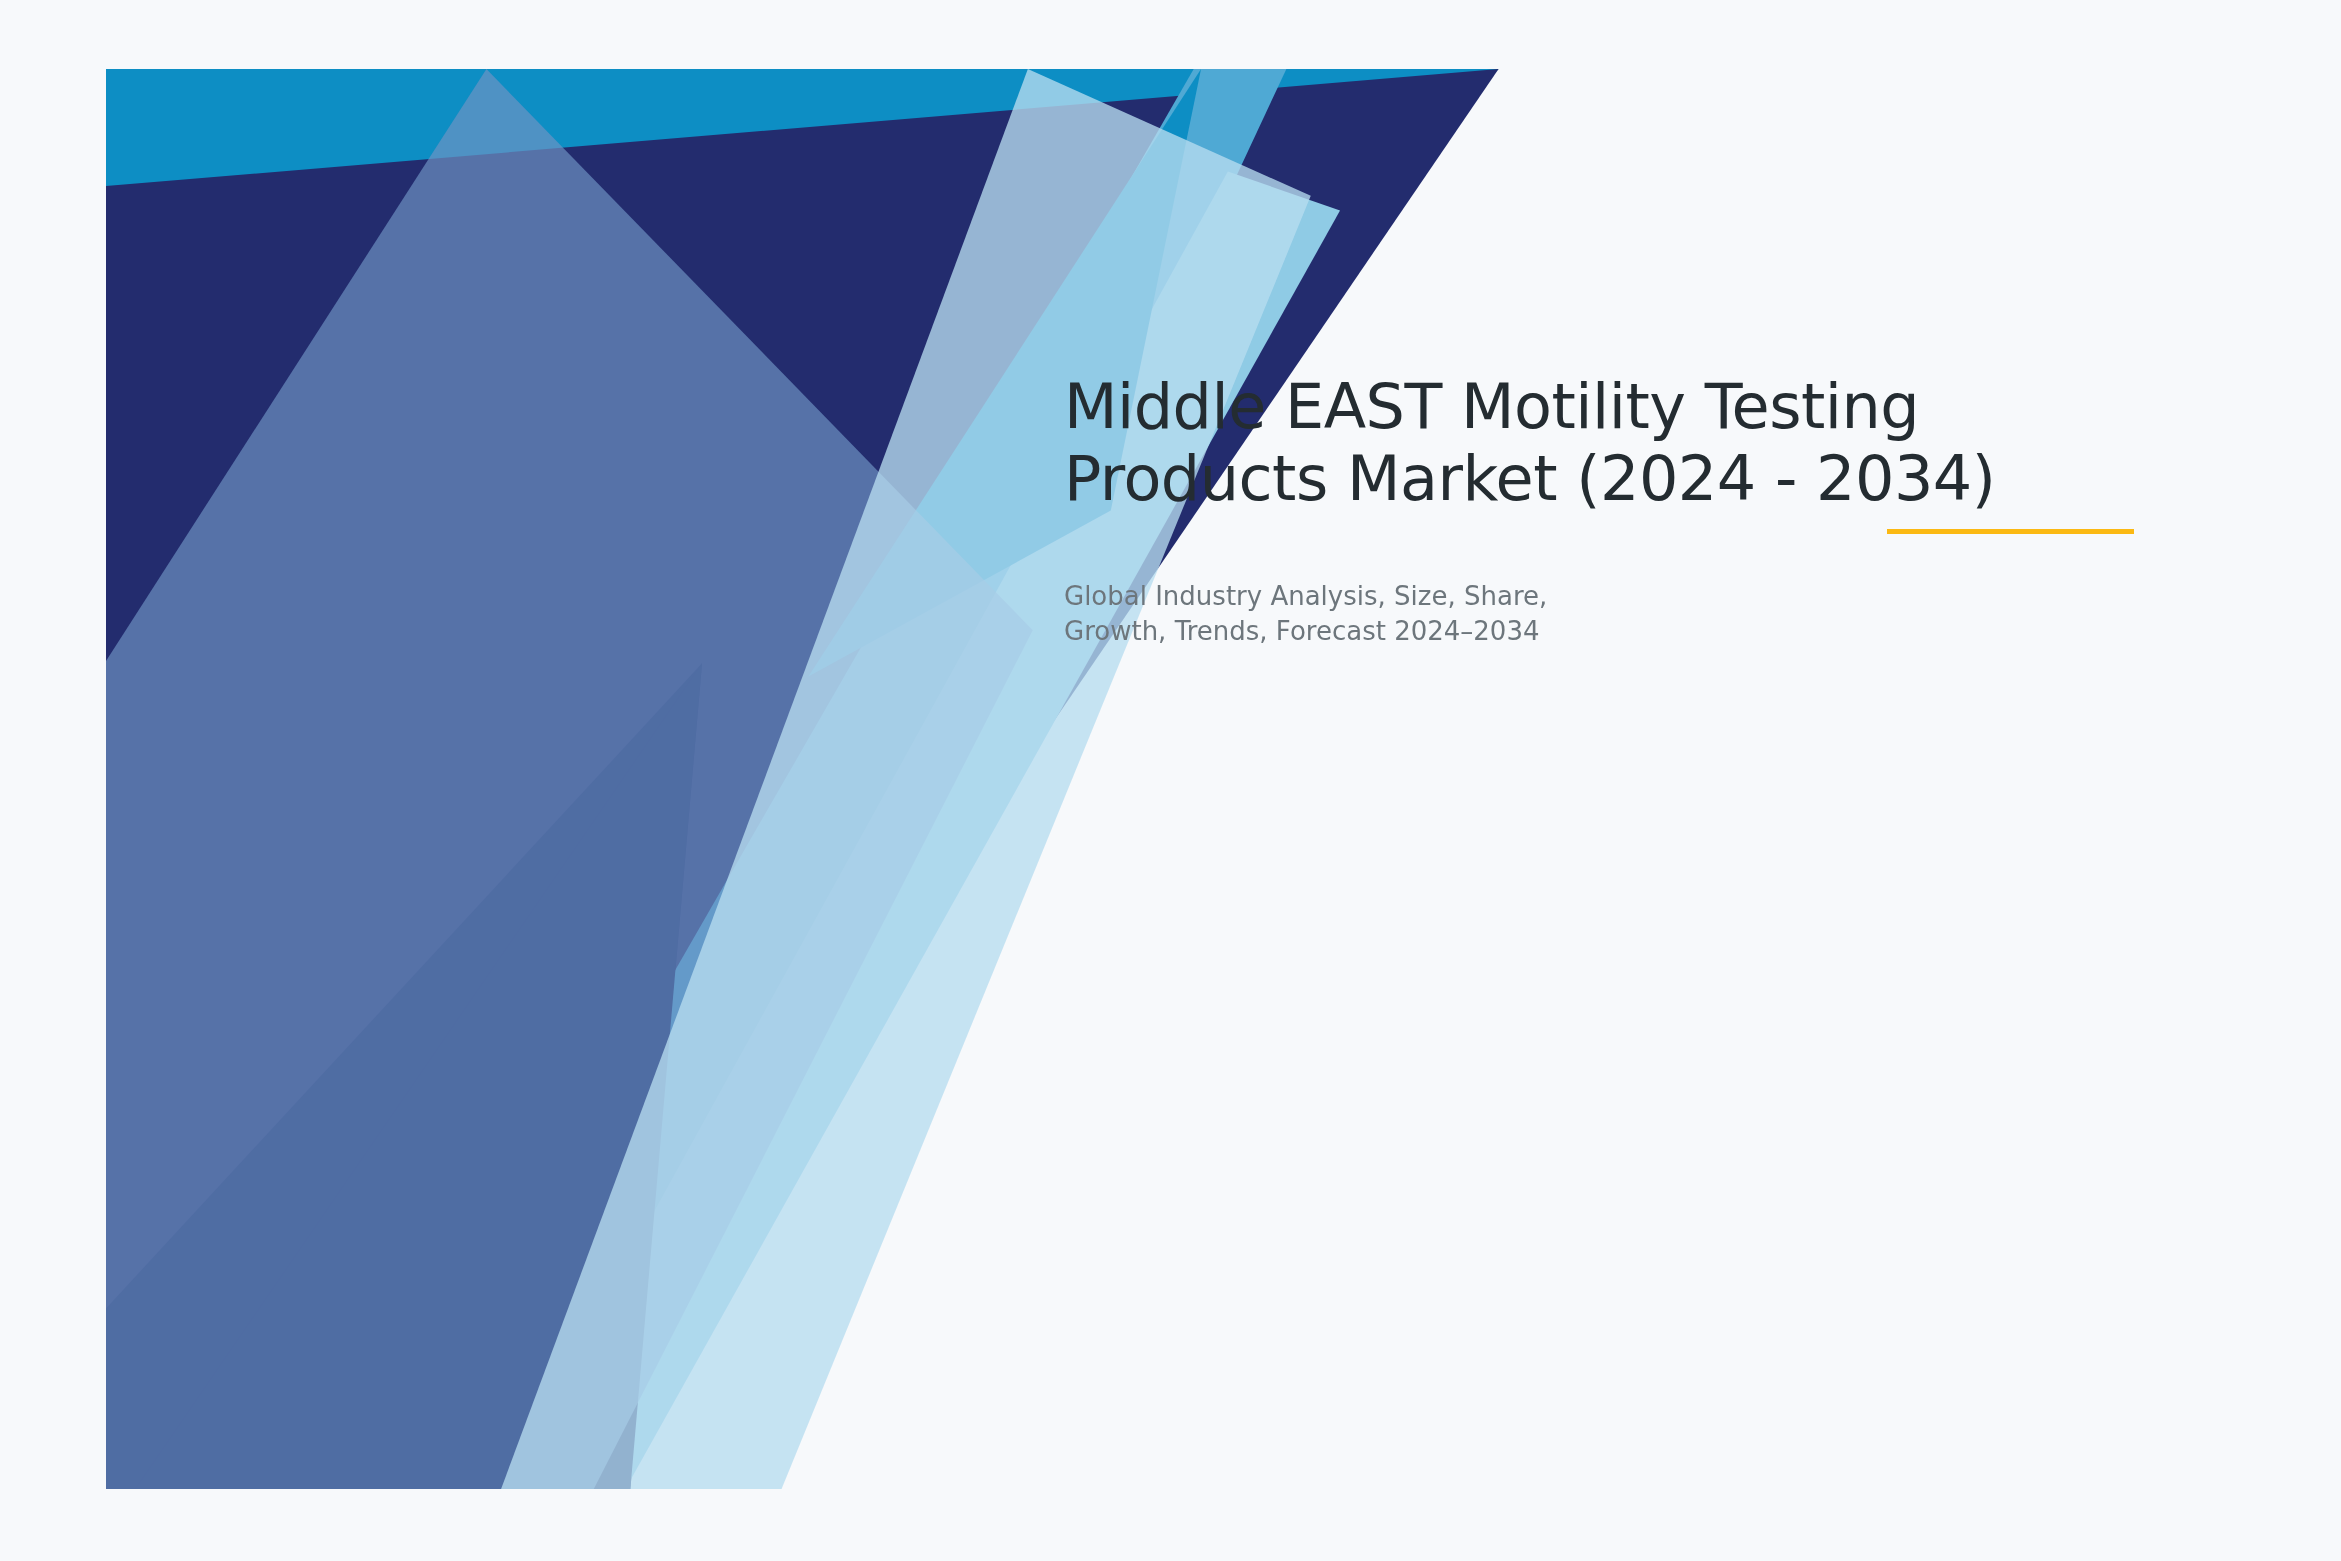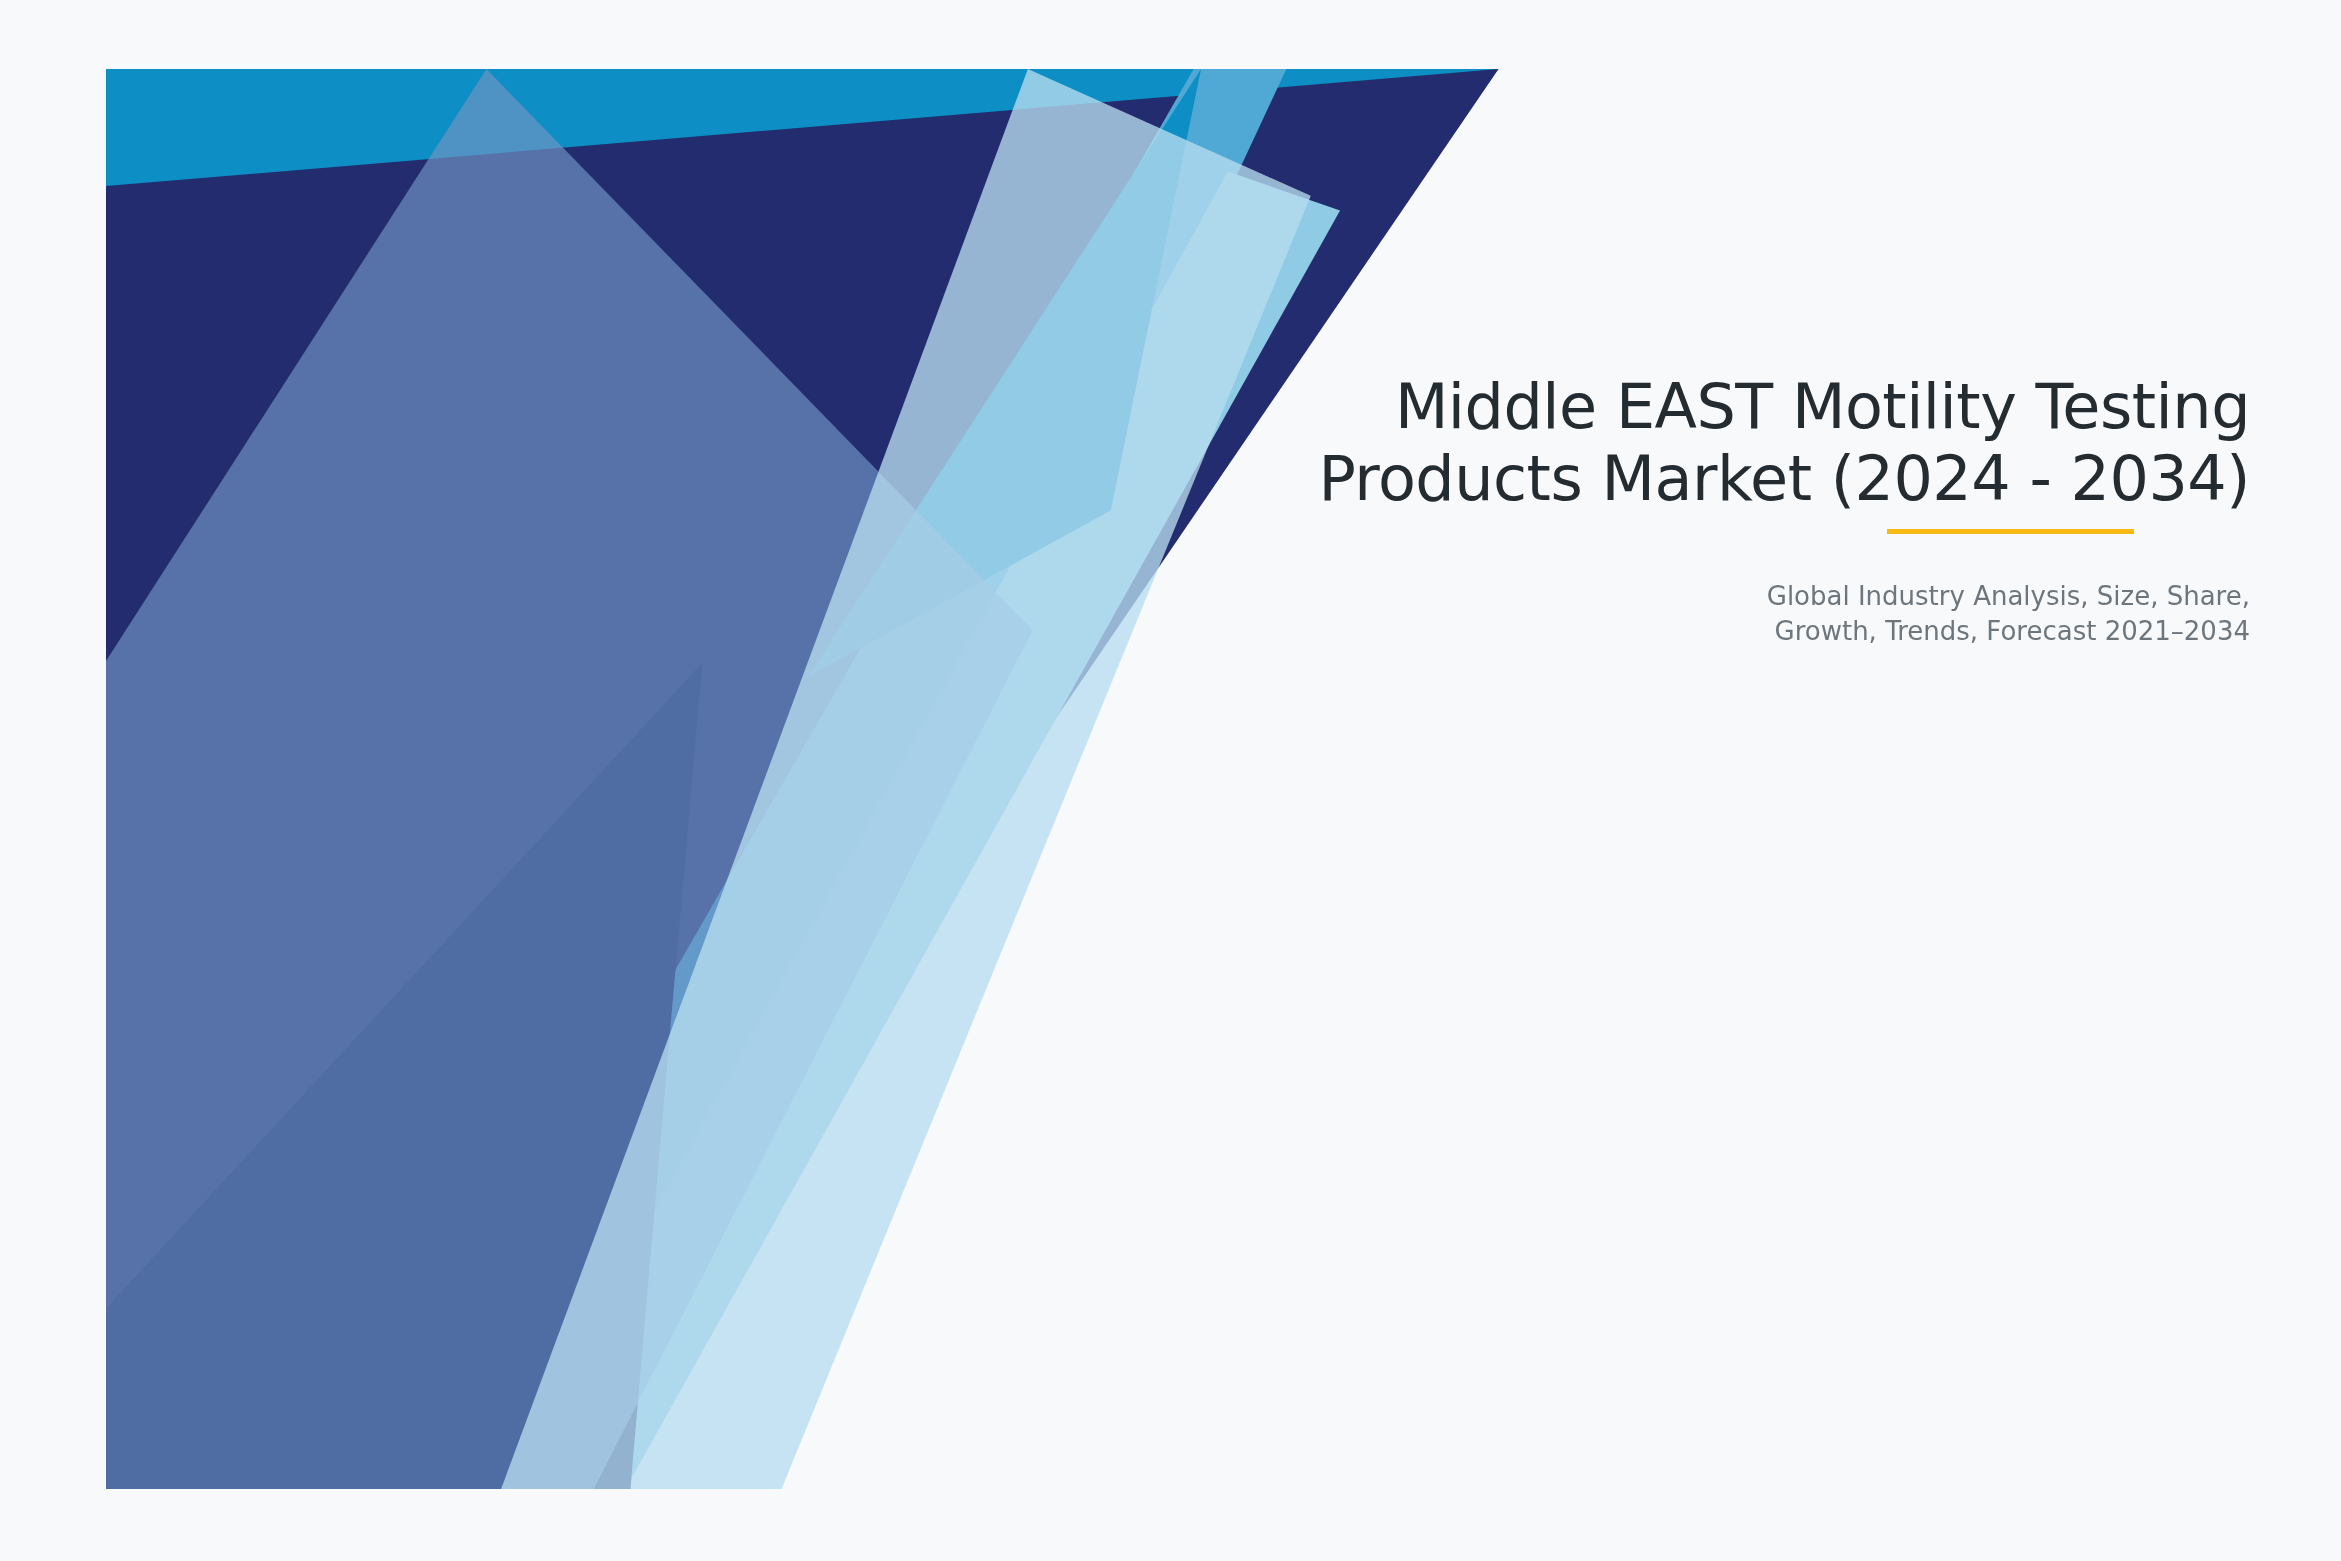--- a/index.html
+++ b/index.html
@@ -30,21 +30,21 @@
     display: block;
     width: 100%;
     height: 100%;
   }
   
   #text-block {
     position: absolute;
     left: 1064px;
     top: 371px;
     width: 1186px;
-    text-align: right;
+    text-align: left;
   }
   #report-title {
     margin: 0;
     font-family: "DejaVu Sans", sans-serif;
     font-weight: 400;
     font-size: 62px;
     line-height: 1.16;
     letter-spacing: -0.5px;
     color: #242c31;
     white-space: pre-line;
@@ -110,17 +110,17 @@
       </g>
     </svg>
   </div>
 
   <div id="title-accent-bar"></div>
 
   <div id="text-block">
     <h1 id="report-title">Middle EAST Motility Testing
 Products Market (2024 - 2034)</h1>
     <p id="report-subtitle">Global Industry Analysis, Size, Share,
-Growth, Trends, Forecast 2021–2034</p>
+Growth, Trends, Forecast 2024–2034</p>
   </div>
 
 </div>
 
 
 </body></html>

